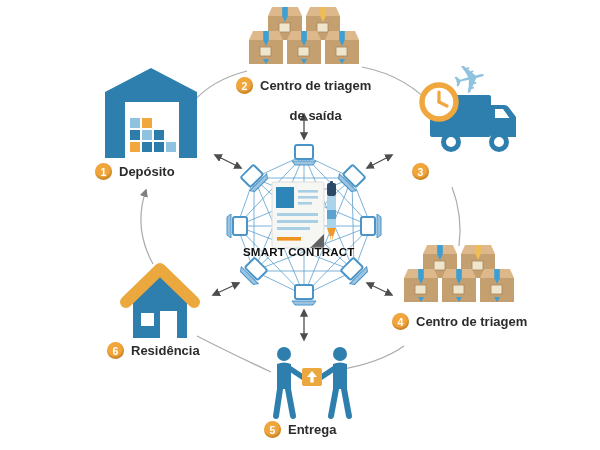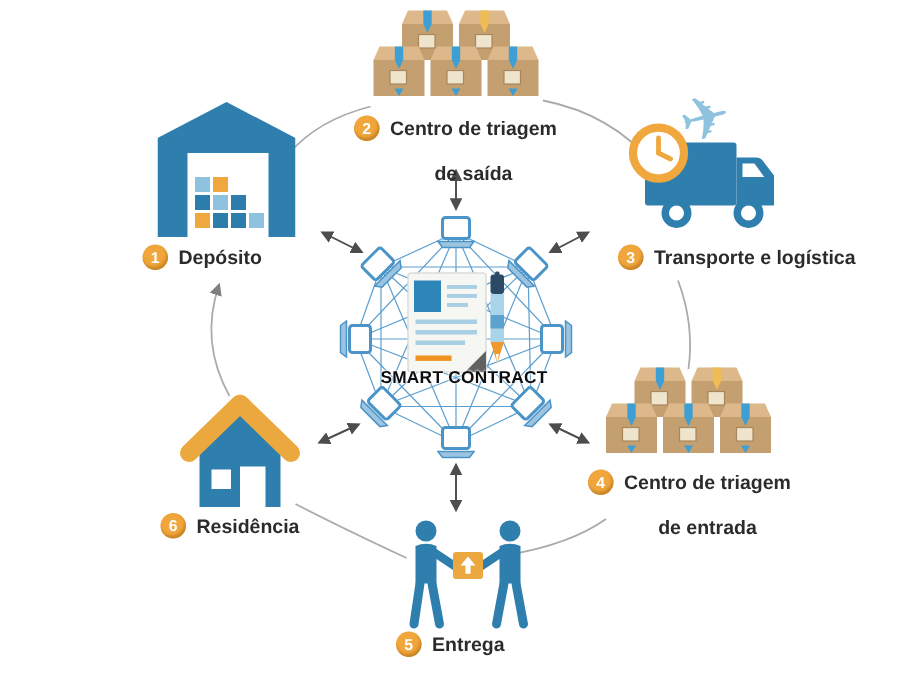--- a/index.html
+++ b/index.html
@@ -8,21 +8,21 @@
   .layer{position:absolute;left:0;top:0;}
   .icon{position:absolute;}
   .caption{position:absolute;display:flex;gap:7px;align-items:center;
            font-size:13px;font-weight:bold;color:#2b2b2b;white-space:nowrap;}
   .caption.twolines{align-items:flex-start;}
   .badge{width:17px;height:17px;border-radius:50%;background:#F1A63B;color:#fff;
          font-size:10.5px;font-weight:bold;display:flex;align-items:center;justify-content:center;
          box-shadow:inset -1px -2px 2px rgba(160,100,18,.5);flex:none;}
   .lines{display:flex;flex-direction:column;align-items:center;line-height:17px;gap:13px;}
   .laptop{position:absolute;width:26px;height:22px;}
-  .sc-label{position:absolute;left:243px;top:246px;width:122px;text-align:right;
+  .sc-label{position:absolute;left:243px;top:246px;width:122px;text-align:left;
             font-size:11.5px;font-weight:bold;letter-spacing:.2px;color:#0d0d0d;
             text-shadow:0 0 2px #fff,0 0 2px #fff;z-index:6;}
 </style>
 </head>
 <body>
 
 <div class="canvas">
 
   <svg class="layer" width="600" height="450">
     <defs>
@@ -219,21 +219,20 @@
       <circle cx="86" cy="87" r="7.5" fill="#fff" stroke="#2E7FAE" stroke-width="5"></circle>
     </g>
     <g>
       <circle cx="26" cy="47" r="17" fill="#fff" stroke="#EFA73E" stroke-width="5.5"></circle>
       <line x1="26" y1="47" x2="26" y2="37" stroke="#EFA73E" stroke-width="3.2" stroke-linecap="round"></line>
       <line x1="26" y1="47" x2="34" y2="51" stroke="#EFA73E" stroke-width="3.2" stroke-linecap="round"></line>
     </g>
   </svg>
   <div class="caption" style="left:412px;top:163px">
     <span class="badge">3</span>
-    <span>Transporte e logística</span>
   </div>
 
   <svg class="icon" style="left:403px;top:240px" width="112" height="66" viewBox="0 0 112 66">
     <g>
       <g>
           <polygon points="24,5 50,5 54,14 20,14" fill="#DDB88A"></polygon>
           <rect x="20" y="14" width="34" height="24" fill="#C49F70"></rect>
          <polygon points="34.2,5 39.8,5 39.8,14 34.2,14" fill="#3E9FD4"></polygon>
           <polygon points="34.2,14 39.8,14 37,20" fill="#3E9FD4"></polygon>
          <rect x="31" y="21" width="11" height="9" fill="#EFE4CC" stroke="#A8875C" stroke-width="0.8"></rect>
@@ -268,21 +267,20 @@
           <polygon points="91.2,38 96.8,38 94,44" fill="#3E9FD4"></polygon>
          <rect x="88" y="45" width="11" height="9" fill="#EFE4CC" stroke="#A8875C" stroke-width="0.8"></rect>
           <polygon points="91,57 97,57 94,62" fill="#3E9FD4"></polygon>
         </g>
     </g>
   </svg>
   <div class="caption twolines" style="left:392px;top:313px">
     <span class="badge">4</span>
     <span class="lines">
       <span>Centro de triagem</span>
-      <span>de entrada</span>
     </span>
   </div>
 
   <svg class="icon" style="left:266px;top:345px" width="92" height="78" viewBox="0 0 92 78">
     <g fill="#2E7FAE">
       <circle cx="18" cy="9" r="7"></circle>
       <path d="M11,19 Q18,16 25,19 L25,44 L11,44 Z"></path>
       <line x1="23" y1="23" x2="38" y2="33" stroke="#2E7FAE" stroke-width="5.5" stroke-linecap="round"></line>
       <line x1="14" y1="44" x2="10" y2="71" stroke="#2E7FAE" stroke-width="6" stroke-linecap="round"></line>
       <line x1="22" y1="44" x2="27" y2="71" stroke="#2E7FAE" stroke-width="6" stroke-linecap="round"></line>

